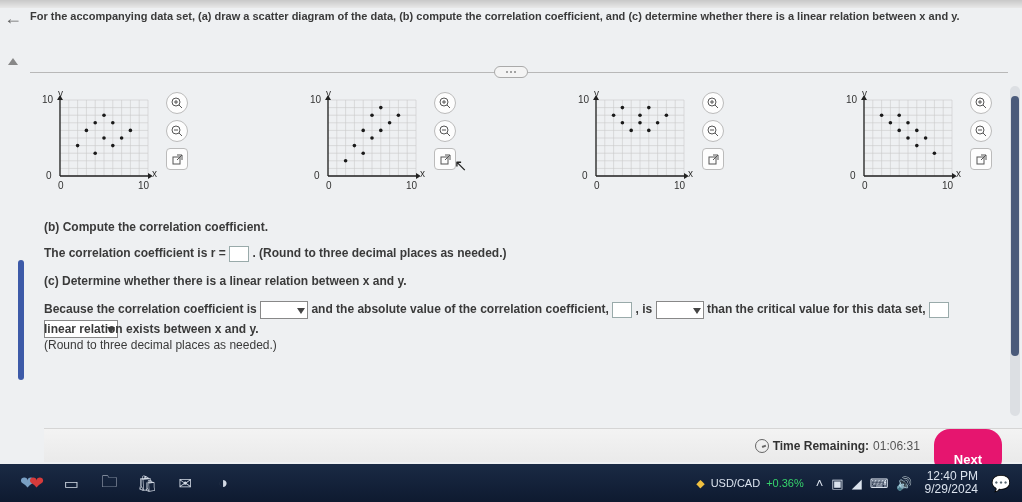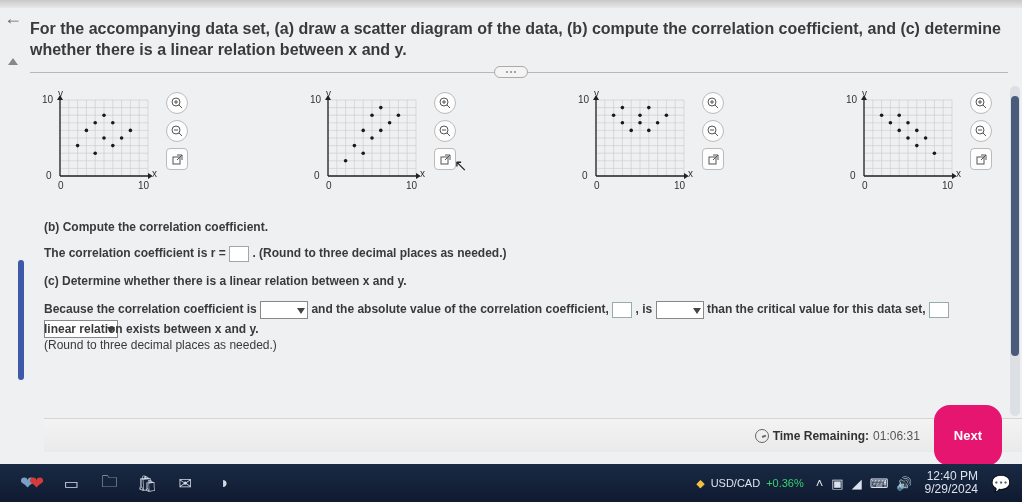--- a/index.html
+++ b/index.html
@@ -15,22 +15,22 @@
   }
   .topgrad {
     position: absolute; top: 0; left: 0; right: 0; height: 8px;
     background: linear-gradient(#c8c8c8, #e8e8e8);
   }
   .backbtn {
     position: absolute; left: 4px; top: 8px; font-size: 18px; color: #666;
     font-weight: bold; cursor: pointer;
   }
   .question {
-    position: absolute; left: 30px; top: 19px; right: 10px;
-    font-weight: bold; font-size: 16px; color: #3a3a3a;
+    position: absolute; left: 30px; top: 9px; right: 10px;
+    font-weight: bold; font-size: 11px; color: #3a3a3a;
     line-height: 1.3;
   }
   .linklike {
     color: #2552a3; text-decoration: underline; font-weight: bold;
     display: inline-block; cursor: pointer;
   }
   .scrolltick {
     position: absolute; left: 8px; top: 58px; width: 0; height: 0;
     border-left: 5px solid transparent; border-right: 5px solid transparent;
     border-bottom: 7px solid #888;
@@ -95,22 +95,22 @@
   }
   .scrollthumb {
     position: absolute; right: 1px; width: 8px; top: 10px; height: 260px;
     background: #4a5a7a; border-radius: 4px;
   }
   .leftbar {
     position: absolute; left: 18px; top: 260px; width: 6px; height: 120px;
     background: #3d5aa8; border-radius: 3px;
   }
   .footer {
-    position: absolute; left: 0; right: 0; bottom: 50px; height: 34px;
-    display: flex; align-items: center; justify-content: flex-end;
+    position: absolute; left: 0; right: 0; bottom: 40px; height: 34px;
+    display: flex; justify-content: flex-end;
     padding-right: 20px; gap: 14px;
     background: linear-gradient(#f3f3f3,#eaeaea);
     border-top: 1px solid #d5d5d5;
     margin-left: 44px;
   }
   .timer { font-size: 12px; color: #555; display: flex; align-items: center; gap: 4px;}
   .timer b { color: #333; }
   .clockicon {
     width: 14px; height: 14px; border: 1.5px solid #666; border-radius: 50%;
     position: relative;

